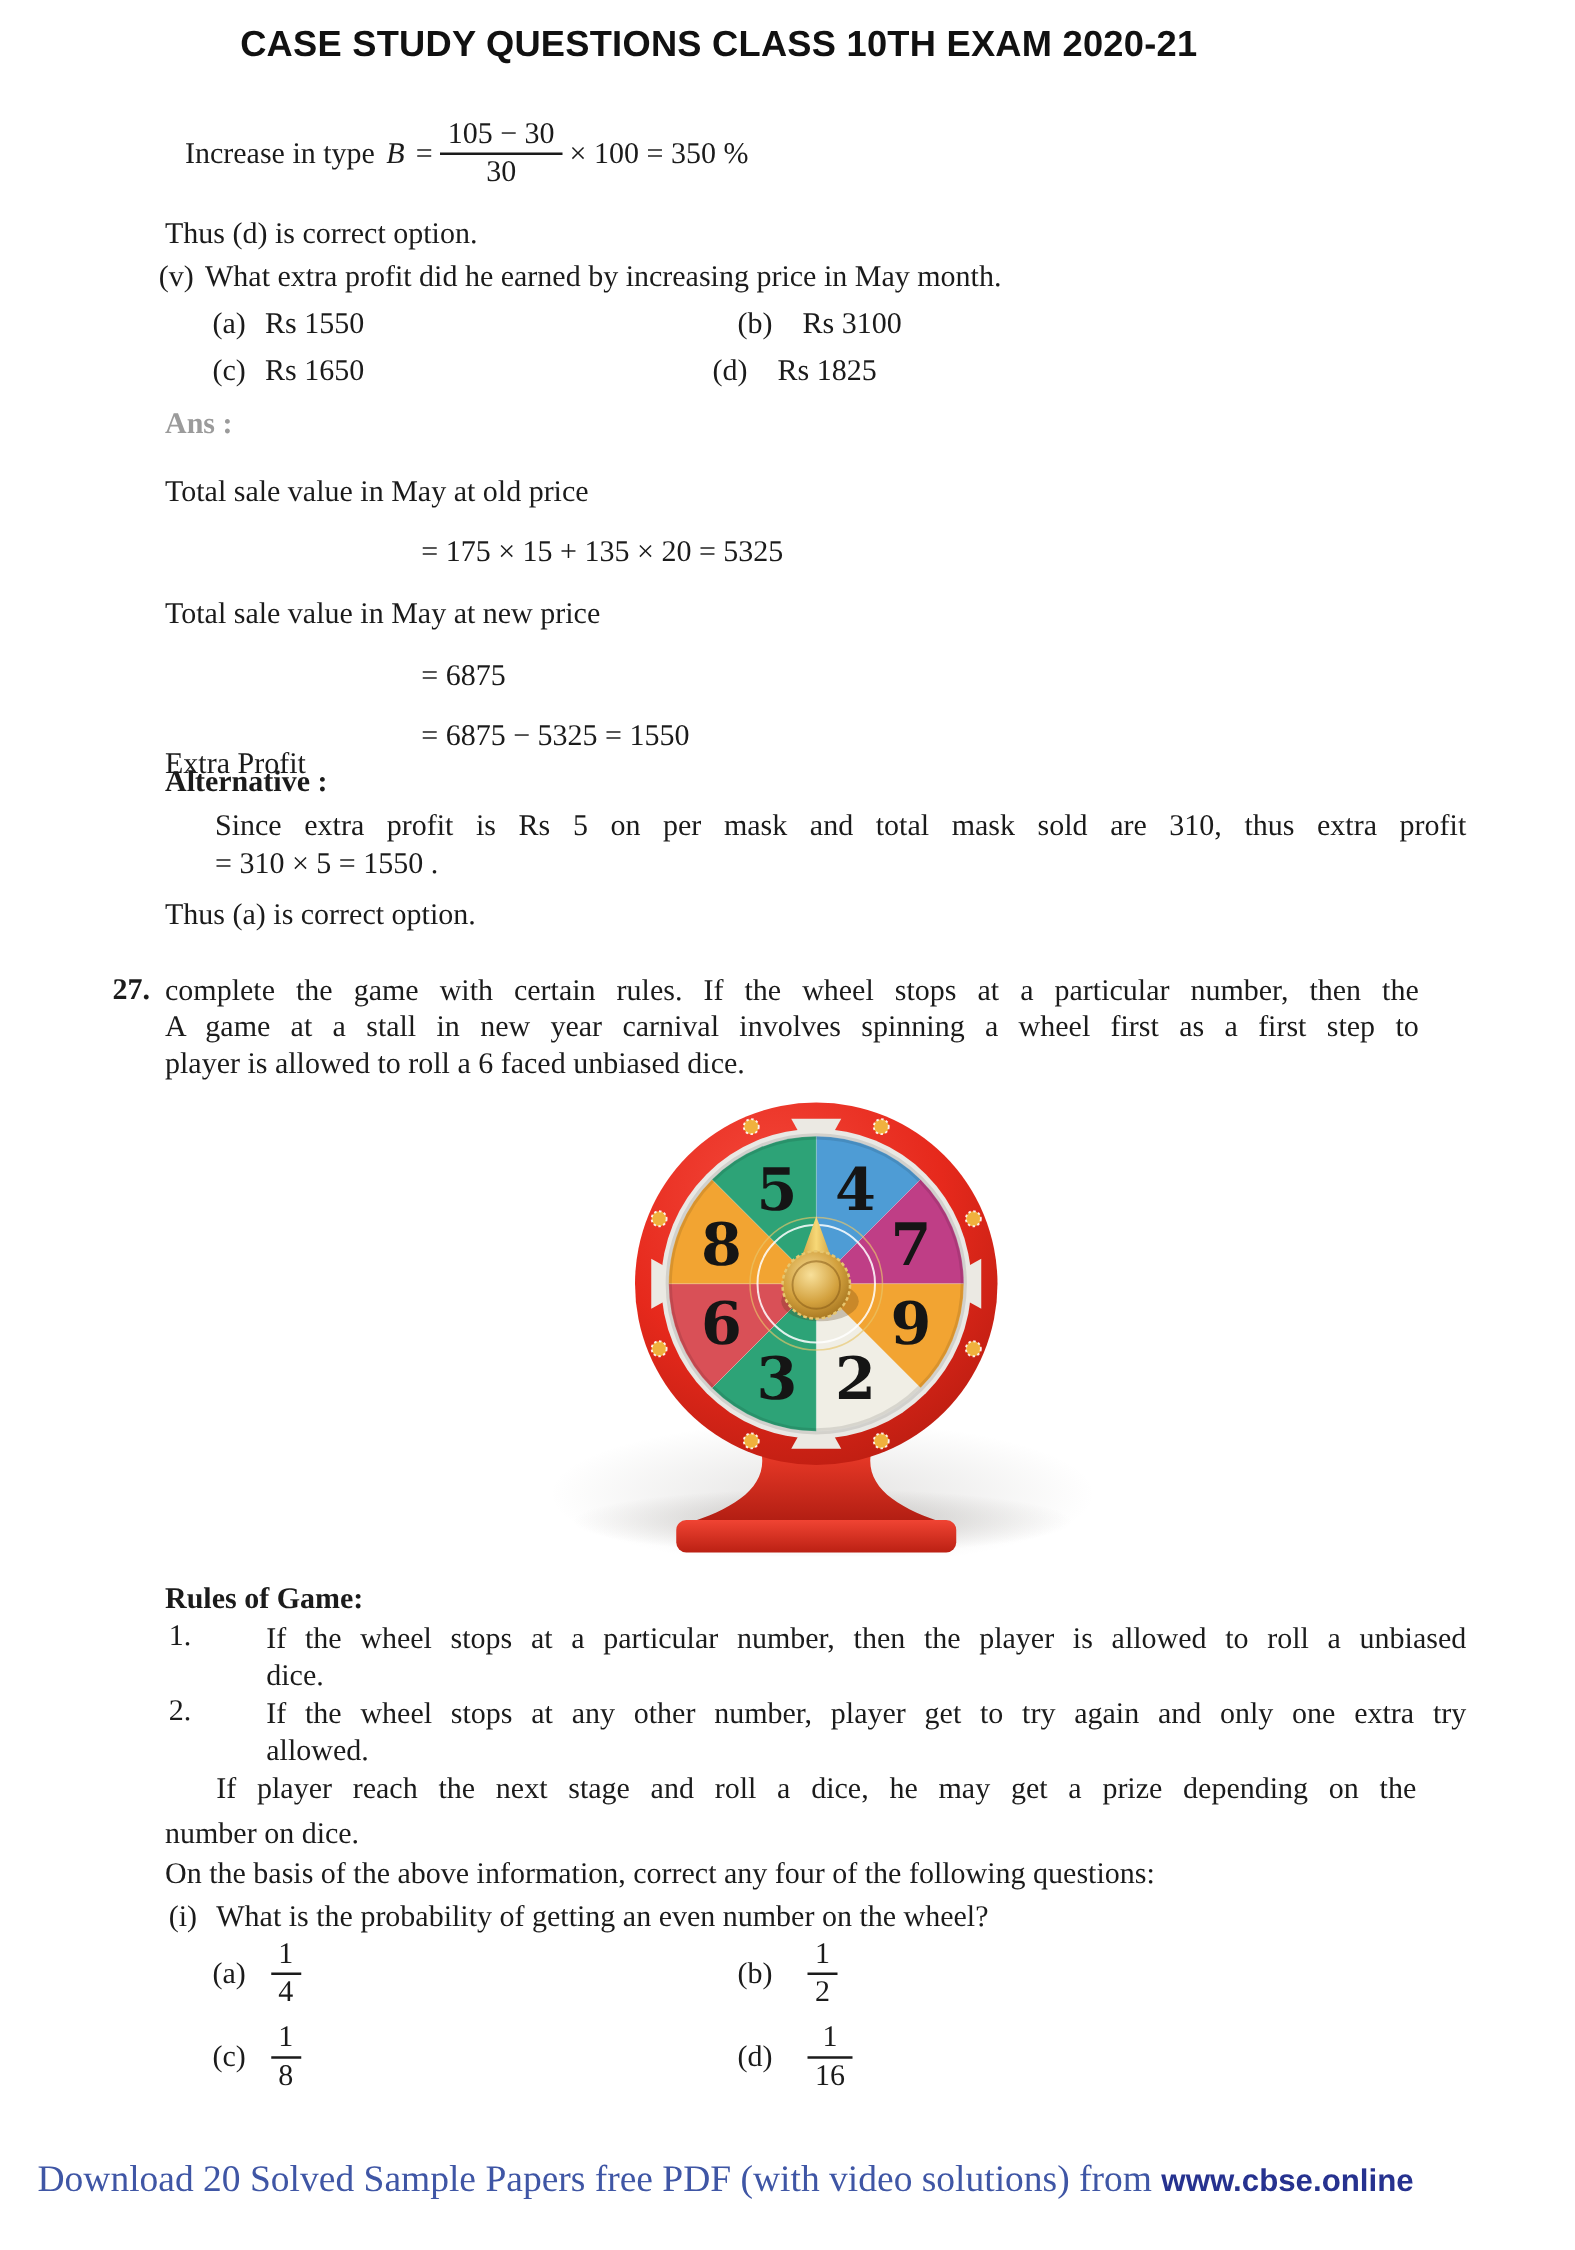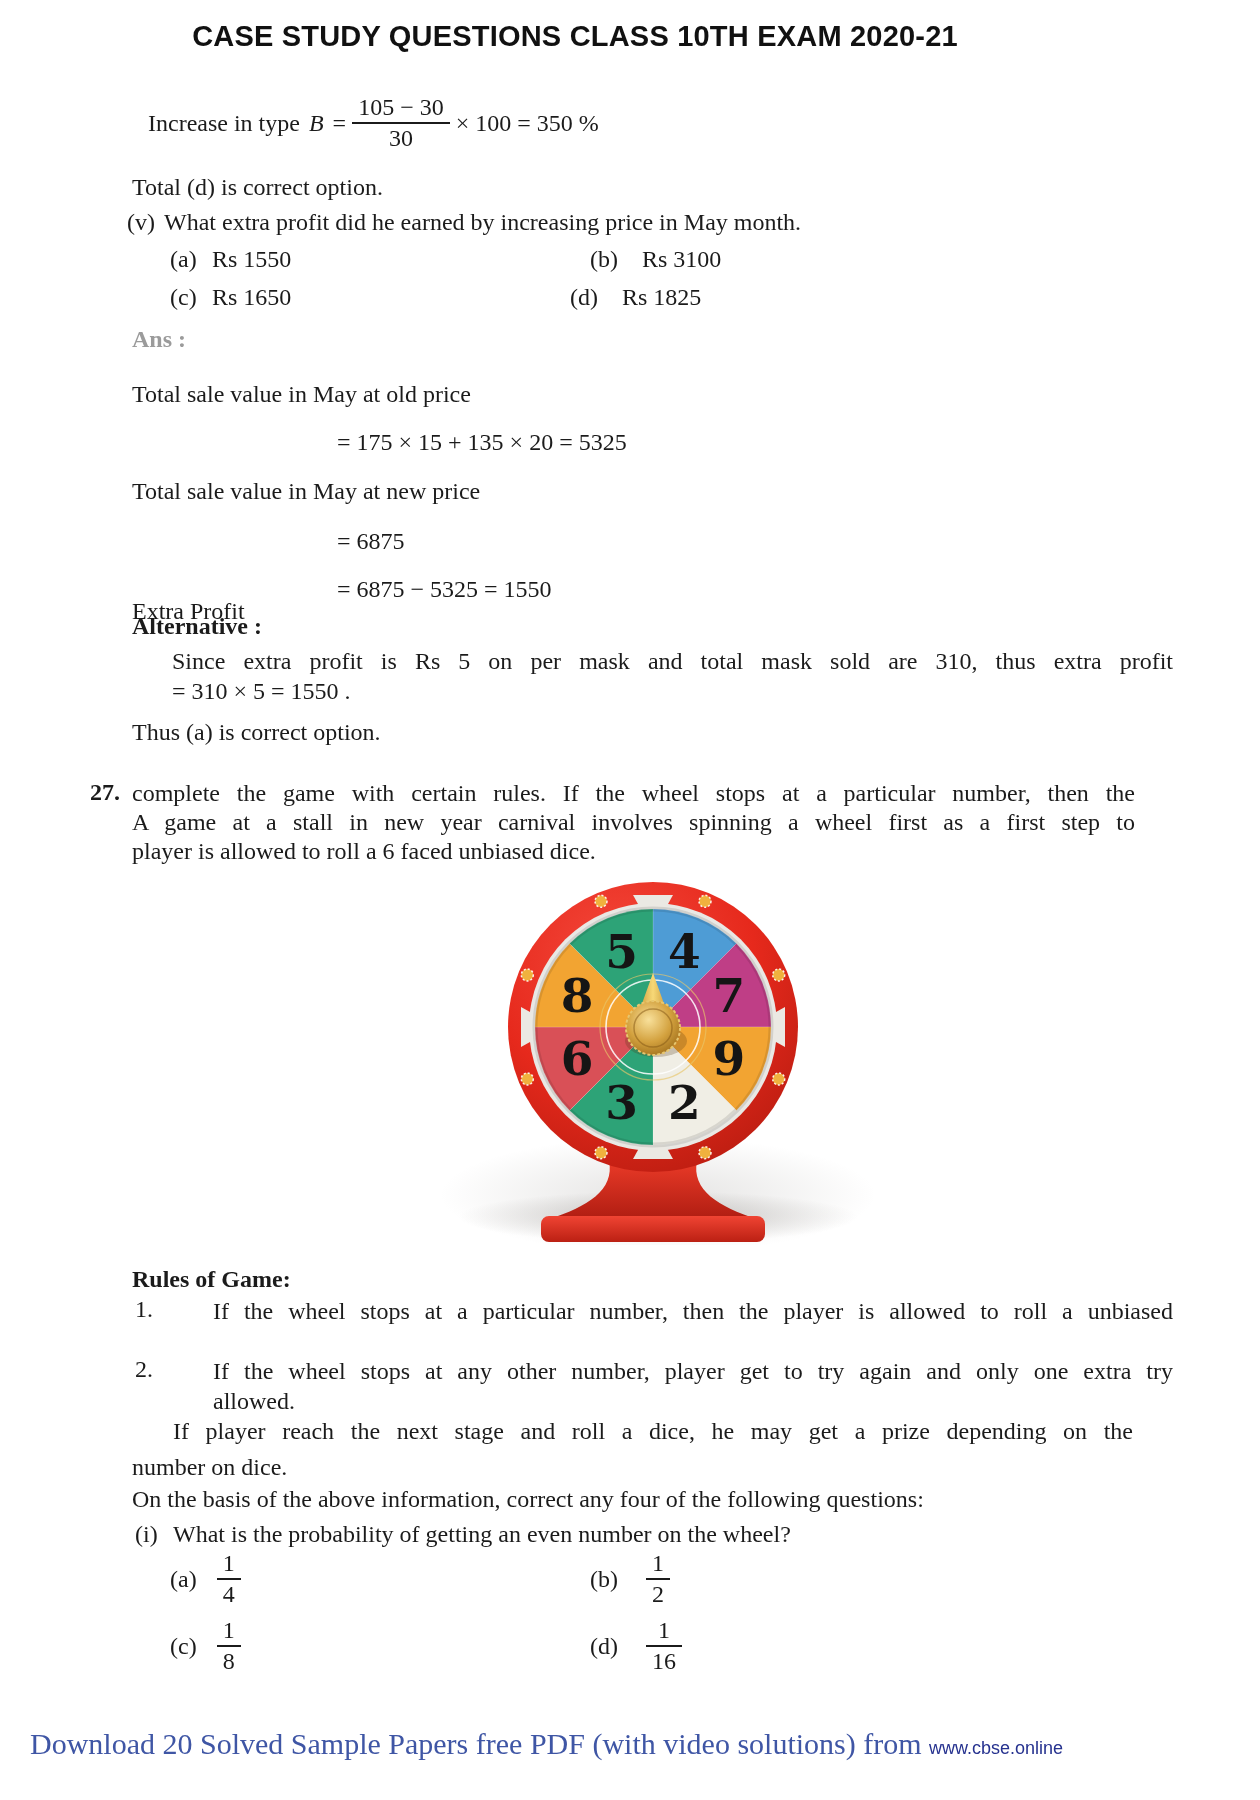--- a/index.html
+++ b/index.html
@@ -22,21 +22,21 @@
   .bold{font-weight:bold;}
   .gray{color:#9b9b9b;font-weight:bold;}
   .qlabel{display:inline-block;}
   .jline{text-align:justify;text-align-last:justify;}
   .lh29{line-height:29px;}
   .lh30{line-height:30px;margin-left:40px;}
   .opt-label{display:inline-block;}
   .opt-text{display:inline-block;}
   .footer{font-size:30px;color:#3f56a5;white-space:nowrap;}
   .footer .brand{
-    font-family:"Liberation Sans",sans-serif;font-weight:normal;font-size:18px;color:#26328f;
+    font-family:"Liberation Sans",sans-serif;font-weight:bold;font-size:25px;color:#26328f;
   }
   svg text.segnum{
     font-family:"DejaVu Serif",serif;font-weight:bold;font-size:47px;fill:#151515;
   }
 </style>
 </head>
 <body>
 
 <div class="abs title">CASE STUDY QUESTIONS CLASS 10TH EXAM 2020-21</div>
 
@@ -45,21 +45,21 @@
   <span class="it">B</span>
   <span>=</span>
   <span class="frac">
     <span>105 − 30</span>
     <span class="bar"></span>
     <span>30</span>
   </span>
   <span>× 100 = 350 %</span>
 </div>
 
-<div class="abs" style="top:174px;left:132px;">Total (d) is correct option.</div>
+<div class="abs" style="top:174px;left:132px;">Thus (d) is correct option.</div>
 
 <div class="abs" style="top:209px;left:127px;width:1000px;">
   <span class="qlabel" style="width:37px;">(v)</span><span>What extra profit did he earned by increasing price in May month.</span>
 </div>
 
 <div class="abs" style="top:246px;left:170px;">
   <span class="opt-label" style="width:42px;">(a)</span><span class="opt-text">Rs 1550</span>
 </div>
 <div class="abs" style="top:246px;left:590px;">
   <span class="opt-label" style="width:52px;">(b)</span><span class="opt-text">Rs 3100</span>
@@ -186,20 +186,21 @@
   <path d="M230,108 L212,158 Q230,149 248,158 Z" fill="url(#goldCone)"></path>
   <circle cx="230" cy="163" r="27" fill="url(#goldKnob)" stroke="#e7c66f" stroke-width="2" stroke-dasharray="3,2"></circle>
   <circle cx="230" cy="163" r="19" fill="none" stroke="rgba(130,85,20,0.5)" stroke-width="1.5"></circle>
 </svg>
 
 <div class="abs bold" style="top:1266px;left:132px;">Rules of Game:</div>
 
 <div class="abs" style="top:1296px;left:135px;">1.</div>
 <div class="abs lh30" style="top:1296px;left:173px;width:960px;">
   <div class="jline">If the wheel stops at a particular number, then the player is allowed to roll a unbiased</div>
+  <div>dice.</div>
 </div>
 
 <div class="abs" style="top:1356px;left:135px;">2.</div>
 <div class="abs lh30" style="top:1356px;left:173px;width:960px;">
   <div class="jline">If the wheel stops at any other number, player get to try again and only one extra try</div>
   <div>allowed.</div>
 </div>
 
 <div class="abs jline" style="top:1418px;left:173px;width:960px;">If player reach the next stage and roll a dice, he may get a prize depending on the</div>
 <div class="abs" style="top:1454px;left:132px;">number on dice.</div>

